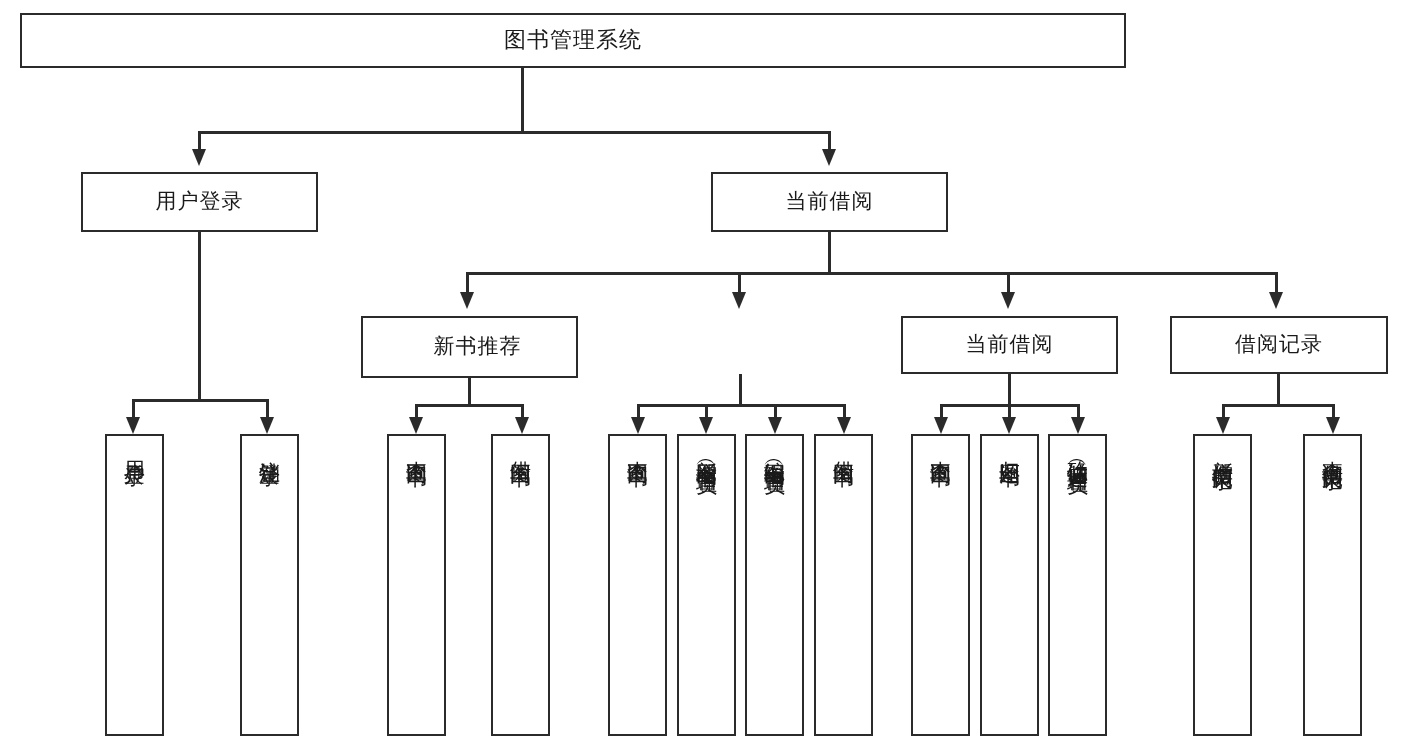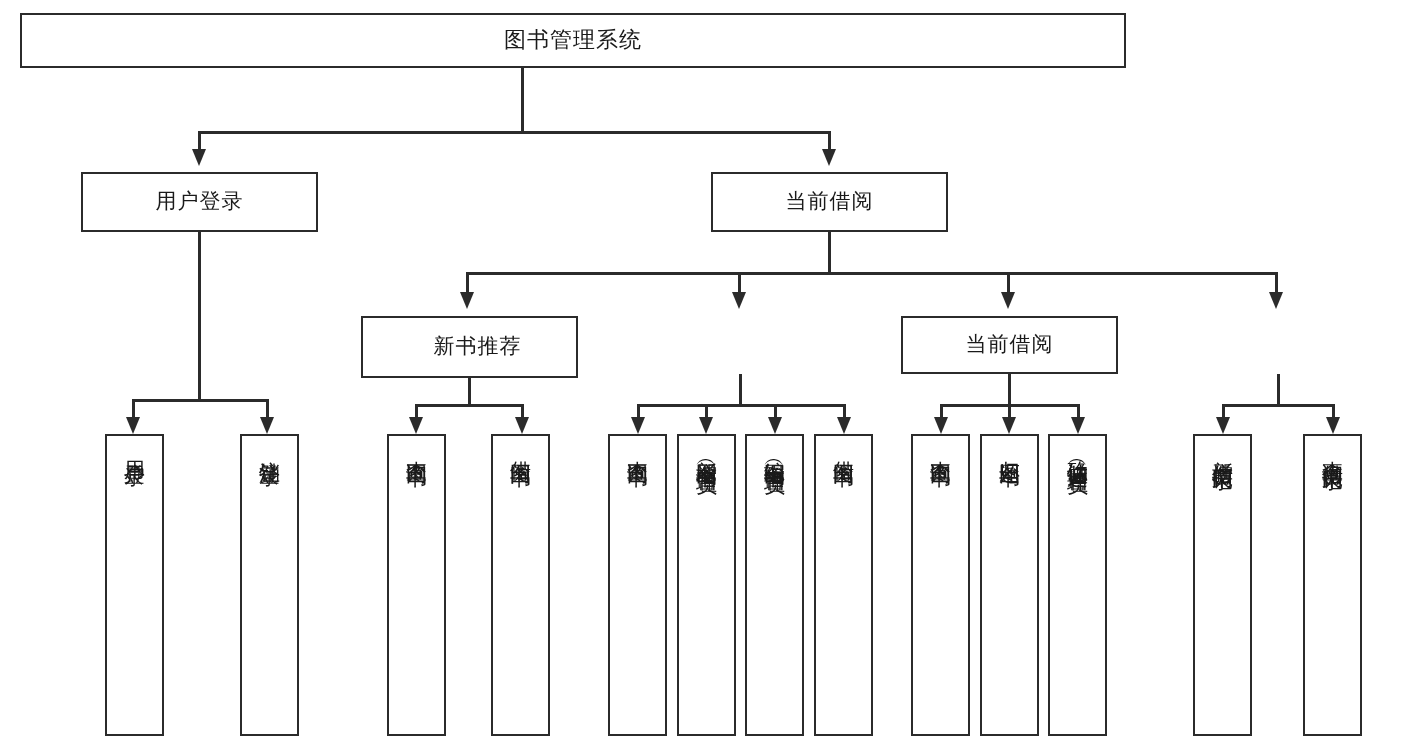--- a/index.html
+++ b/index.html
@@ -117,20 +117,23 @@
   <div class="arw" style="left:732px;top:292px;"></div>
   <div class="arw" style="left:1001px;top:292px;"></div>
   <div class="arw" style="left:1269px;top:292px;"></div>
 
   <div class="node horiz" style="left:361px;top:316px;width:217px;height:62px;padding-left:16px;">
     <span class="lbl">新书推荐</span>
   </div>
   <div class="node horiz" style="left:901px;top:316px;width:217px;height:58px;">
     <span class="lbl">当前借阅</span>
   </div>
+  <div class="node horiz" style="left:1170px;top:316px;width:218px;height:58px;">
+    <span class="lbl">借阅记录</span>
+  </div>
 
   <div class="ln v" style="left:468px;top:374px;height:32px;"></div>
   <div class="ln h" style="left:415px;top:404px;width:109px;"></div>
   <div class="ln v" style="left:415px;top:404px;height:14px;"></div>
   <div class="ln v" style="left:521px;top:404px;height:14px;"></div>
   <div class="arw" style="left:409px;top:417px;"></div>
   <div class="arw" style="left:515px;top:417px;"></div>
 
   <div class="ln v" style="left:739px;top:374px;height:32px;"></div>
   <div class="ln h" style="left:637px;top:404px;width:209px;"></div>

